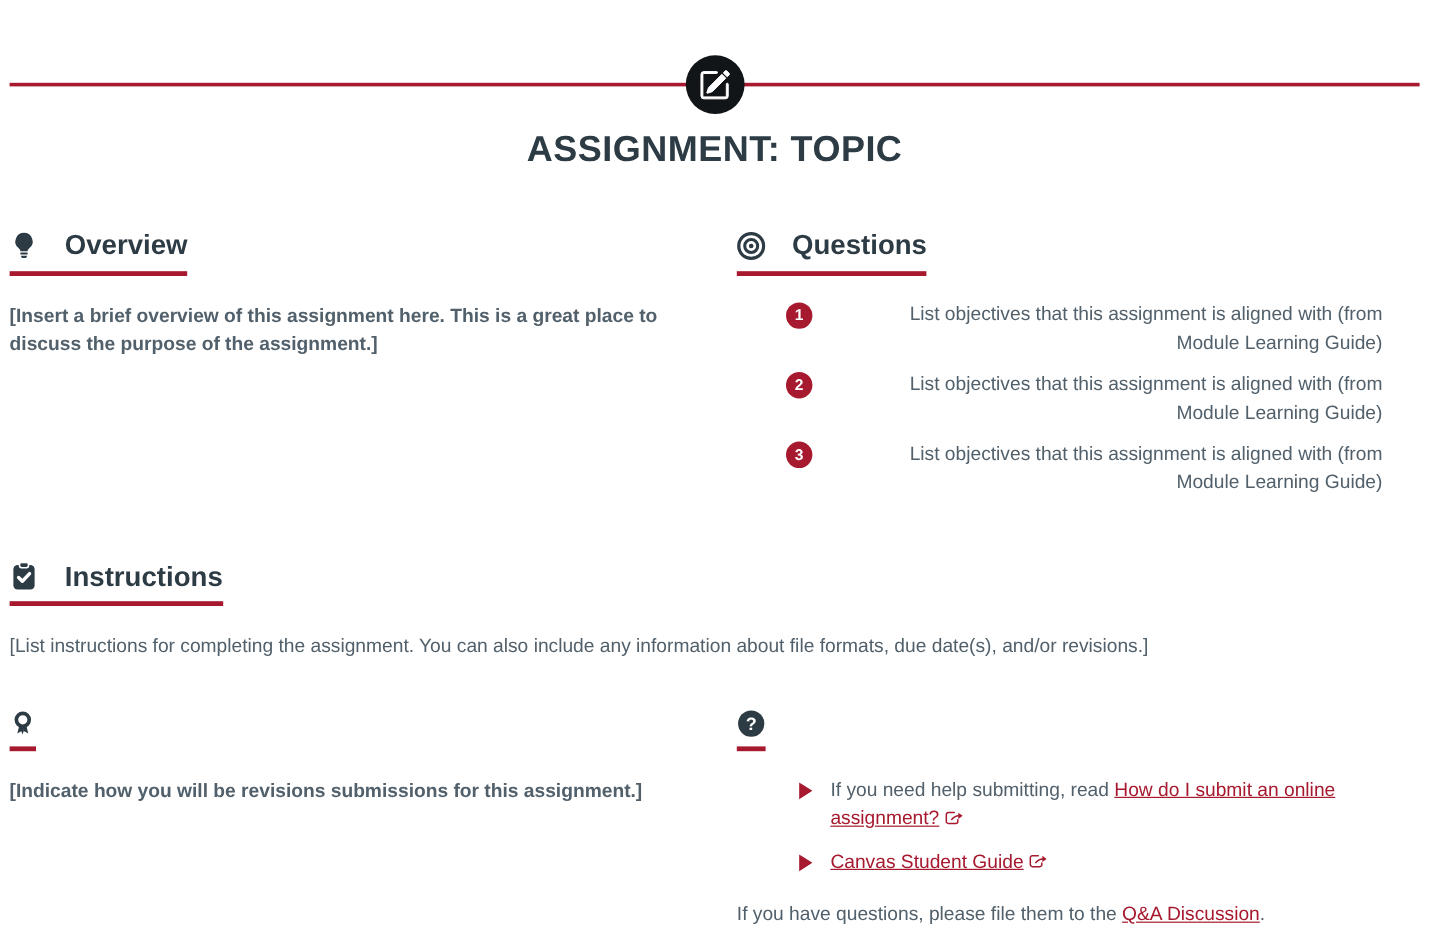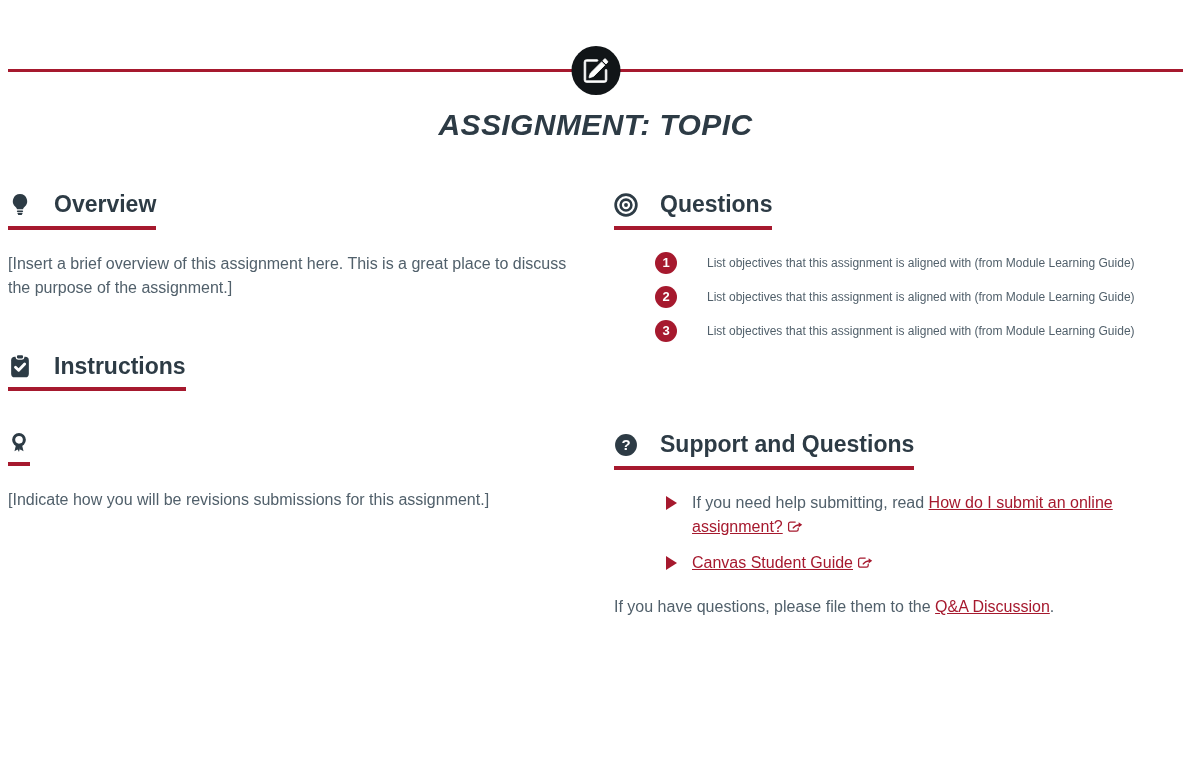--- a/index.html
+++ b/index.html
@@ -21,51 +21,51 @@
   .edit-circle{
     position:absolute;left:50%;top:-23px;transform:translateX(-50%);
     width:49px;height:49px;border-radius:50%;background:#111518;
     display:flex;align-items:center;justify-content:center;
   }
   .edit-circle svg{width:26px;height:26px;}
 
   h1{
     margin:36px 0 0;text-align:center;
     font-size:30px;line-height:33px;font-weight:700;
-    color:var(--dark);letter-spacing:.4px;font-style:italic;
+    color:var(--dark);letter-spacing:.4px;
   }
 
   
   .grid{display:grid;grid-template-columns:590px 1fr;column-gap:16px;}
   .row1{margin-top:50px;}
   .row2{margin-top:40px;}
-  .instructions-sec{}
+  .instructions-sec{margin-top:42px;}
 
   
   .sec-h{
     display:inline-flex;align-items:center;gap:22px;
     margin:0;padding-bottom:7px;border-bottom:4px solid var(--red);
     font-size:23px;font-weight:700;color:var(--dark);line-height:1.2;
   }
   .ic{display:inline-flex;width:24px;height:24px;color:var(--dark);flex:0 0 auto;}
   .ic svg{width:100%;height:100%;}
   .ic-award{width:22px;height:24px;}
 
   .body{font-size:16px;line-height:24px;margin:22px 0 0;}
-  .narrow{max-width:575px;}
+  .narrow{max-width:575px;font-weight:bold;}
 
   
   .num-list{list-style:none;margin:21px 0 0;padding:0;}
   .num-item{display:flex;gap:30px;padding-left:41px;margin-bottom:10px;}
   .badge{
     flex:0 0 auto;width:22px;height:22px;border-radius:50%;
     background:var(--red);color:#fff;font-size:13px;font-weight:700;
     display:flex;align-items:center;justify-content:center;margin-top:1px;
   }
-  .num-text{font-size:12px;line-height:24px;max-width:445px;}
+  .num-text{font-size:16px;line-height:24px;max-width:445px;text-align:right;}
 
   
   .tri-list{list-style:none;margin:21px 0 0;padding:0;}
   .tri-item{display:flex;gap:15px;padding-left:52px;margin-bottom:12px;}
   .tri{
     flex:0 0 auto;width:0;height:0;margin-top:5px;
     border-left:11px solid var(--red);
     border-top:7px solid transparent;border-bottom:7px solid transparent;
   }
   .li-body{font-size:16px;line-height:24px;max-width:440px;}
@@ -141,20 +141,21 @@
     <h2 class="sec-h">
       <span class="ic">
         <svg viewBox="0 0 16 16" aria-hidden="true">
           <rect x="2.1" y="1.9" width="11.8" height="13.6" rx="2.4" fill="currentColor"></rect>
           <rect x="5.5" y="0.4" width="5" height="3" rx="1.2" fill="currentColor" stroke="#fff" stroke-width="0.9"></rect>
           <path d="M5 8.8l2.1 2.1 4-4.2" stroke="#fff" stroke-width="1.9" fill="none" stroke-linecap="round" stroke-linejoin="round"></path>
         </svg>
       </span>
       <span>Instructions</span>
     </h2>
+    <p class="body">[List instructions for completing the assignment. You can also include any information about file formats, due date(s), and/or revisions.]</p>
   </section>
 
   <div class="grid row2">
 
     <section>
       <h2 class="sec-h">
         <span class="ic ic-award">
           <svg viewBox="0 0 16 16" aria-hidden="true">
             <circle cx="8" cy="5.7" r="3.9" fill="none" stroke="currentColor" stroke-width="2.2"></circle>
             <path fill="currentColor" d="M5.8 9.4 4.7 14l2.3-1.3 1 1.9.9-4.4a4.6 4.6 0 0 1-3.1-.8z"></path>
@@ -166,21 +167,20 @@
     </section>
 
     <section>
       <h2 class="sec-h">
         <span class="ic">
           <svg viewBox="0 0 16 16" aria-hidden="true">
             <circle cx="8" cy="8" r="7.3" fill="currentColor"></circle>
             <text x="8" y="11.4" text-anchor="middle" font-size="10" font-weight="bold" fill="#fff" font-family="Liberation Sans, sans-serif">?</text>
           </svg>
         </span>
-        <span>Support and Questions</span>
       </h2>
 
       <ul class="tri-list">
         <li class="tri-item">
           <span class="tri"></span>
           <span class="li-body"><span>If you need help submitting, read </span><a class="link">How do I submit an online assignment?</a><span class="ext">
             <svg viewBox="0 0 16 14" aria-hidden="true">
               <path d="M8.2 3.1H3.3A1.7 1.7 0 0 0 1.6 4.8v5.7a1.7 1.7 0 0 0 1.7 1.7h6.2a1.7 1.7 0 0 0 1.7-1.7V9.2" fill="none" stroke="#A6192E" stroke-width="1.25" stroke-linecap="round"></path>
               <path d="M5.8 9.3c2-2.7 3.9-3.4 6.3-3.5" fill="none" stroke="#A6192E" stroke-width="1.25"></path>
               <path d="M11.6 3.2 15.2 5.8 11.6 8.4z" fill="#A6192E"></path>

